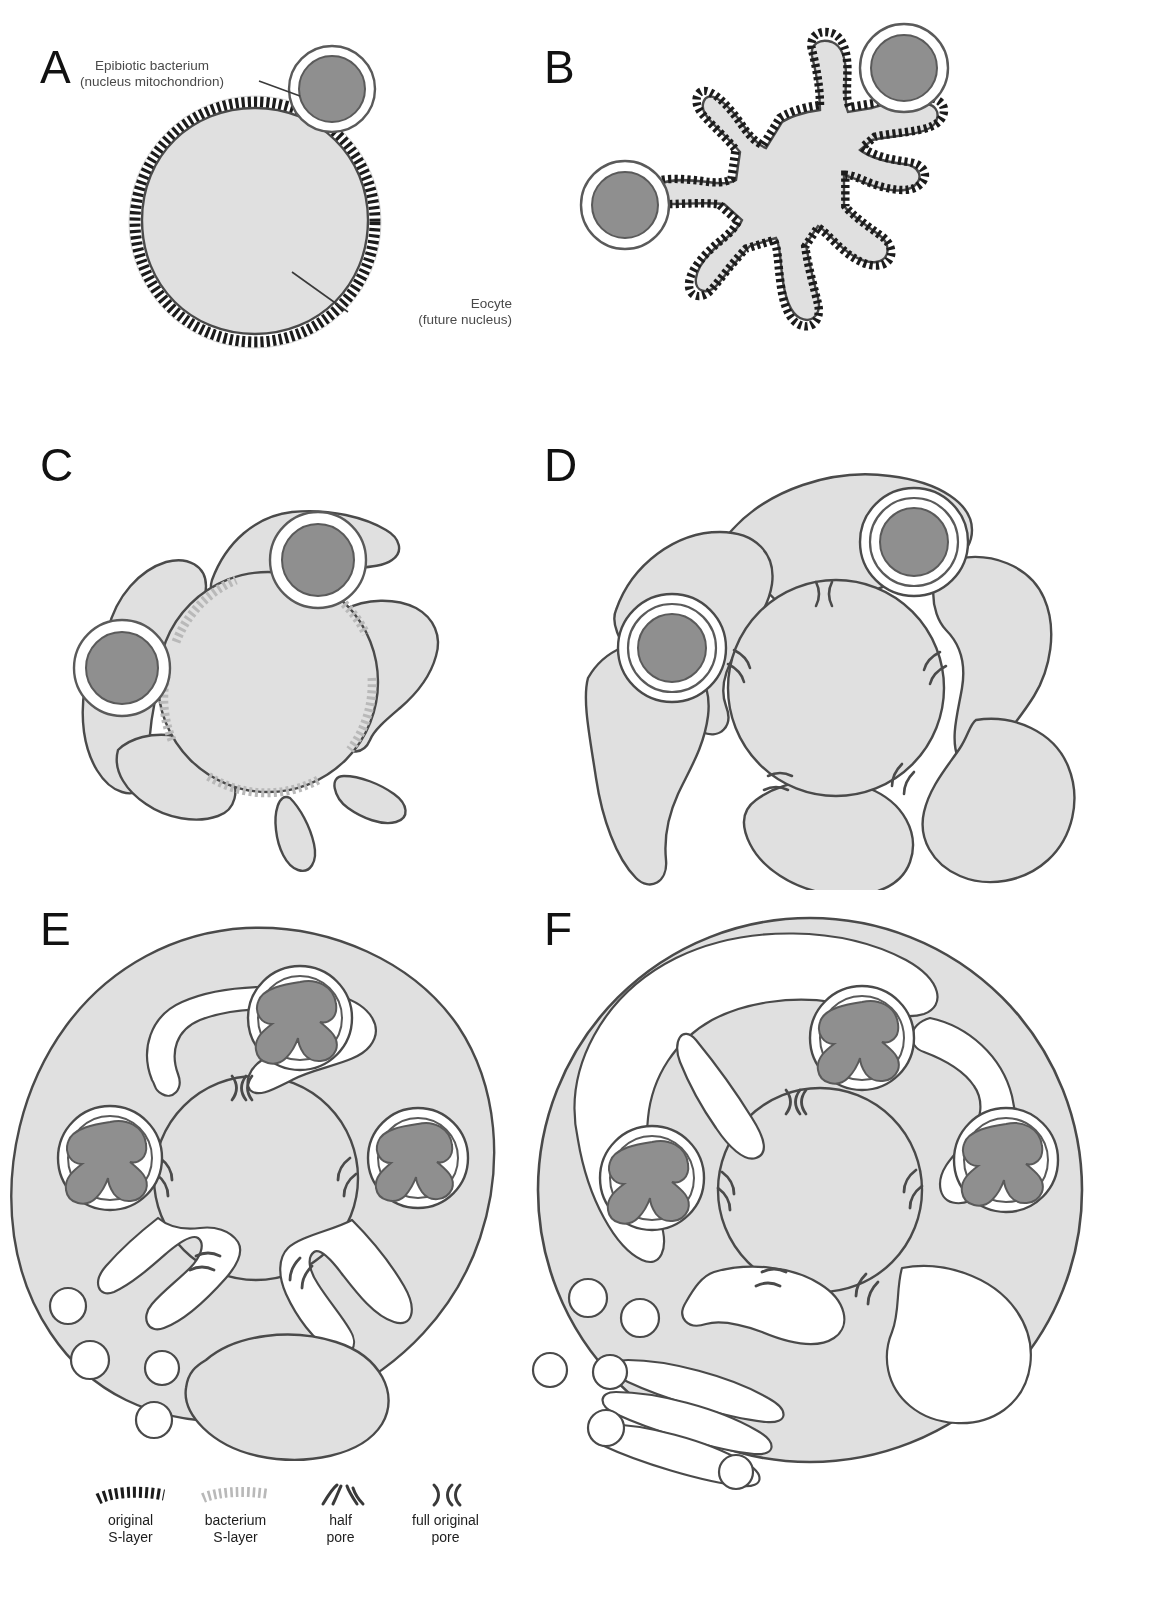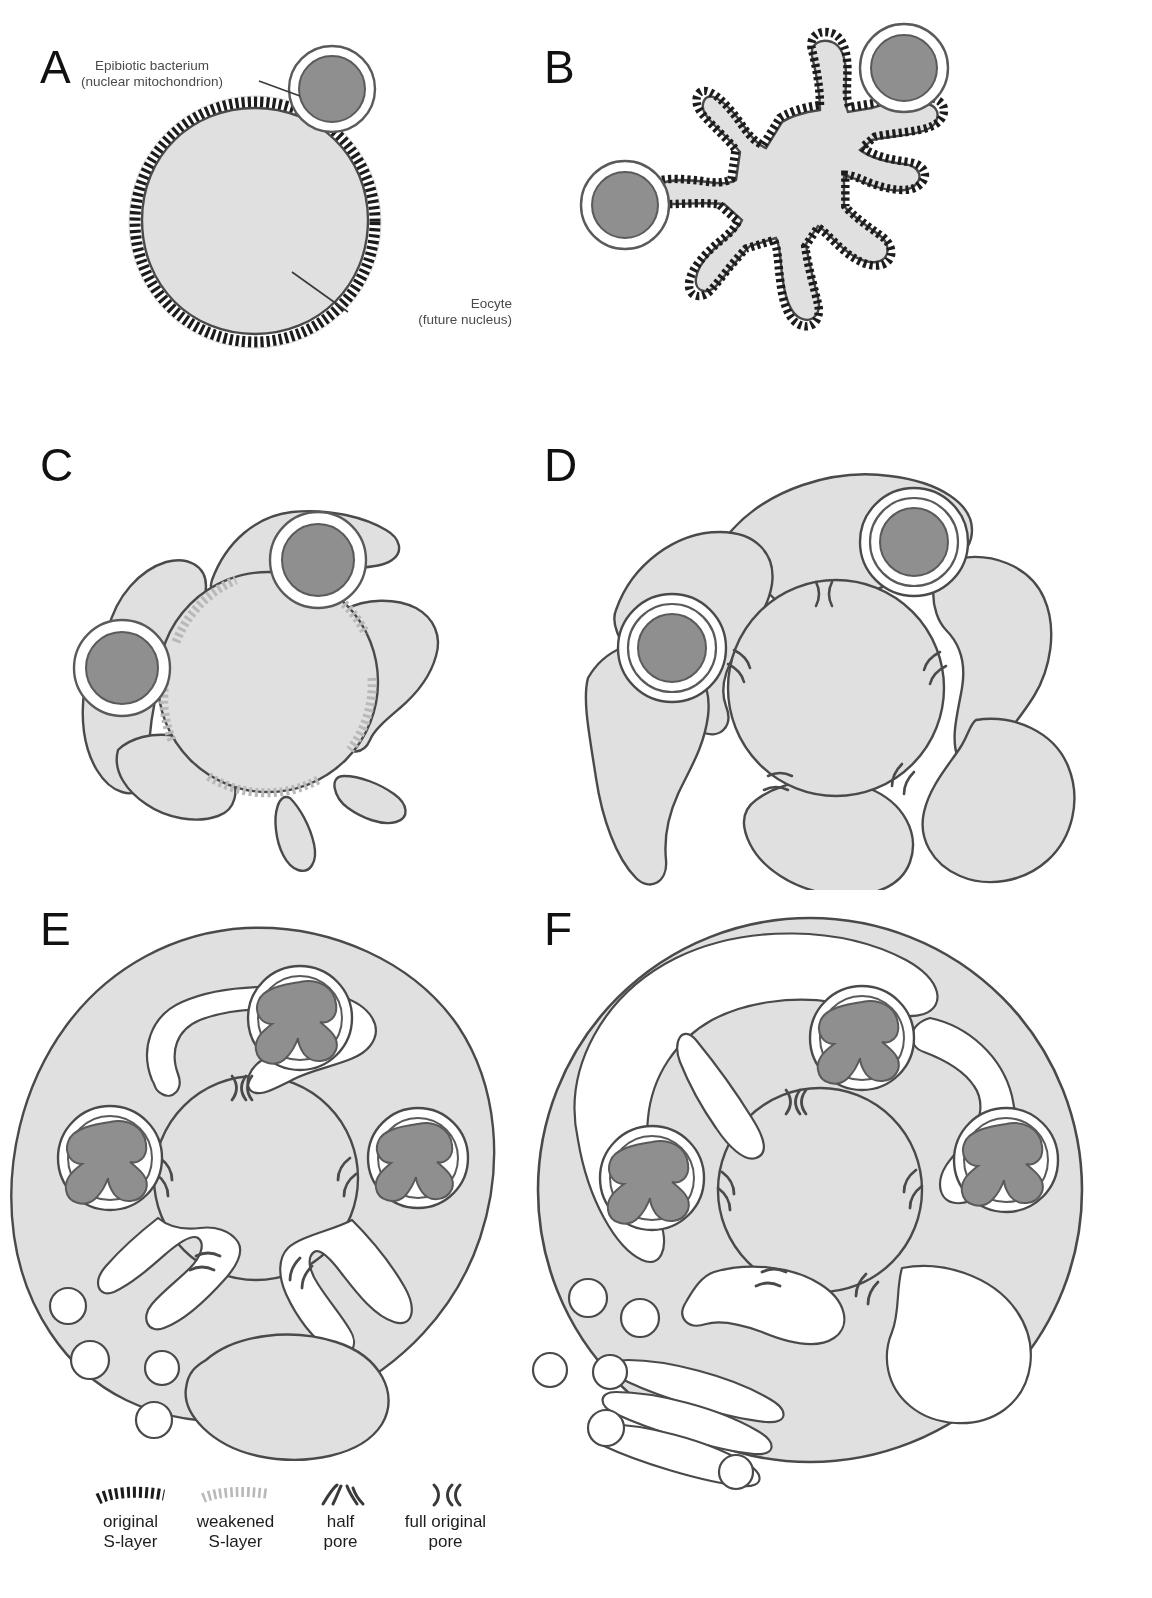--- a/index.html
+++ b/index.html
@@ -45,21 +45,21 @@
     flex-direction:column;
     align-items:center;
   }
   .legend-swatch{
     height:30px;width:100px;
     display:flex;align-items:center;justify-content:center;
   }
   .legend-label{
     margin-top:2px;
     font-family:"Liberation Sans", sans-serif;
-    font-size:17px;
+    font-size:14px;
     color:#1d1d1d;
     line-height:1.18;
     text-align:center;
   }
   svg{display:block;}
 </style>
 </head>
 <body>
 
 <div class="figure">
@@ -84,21 +84,21 @@
       <circle cx="332" cy="89" r="43" fill="#ffffff" stroke="#5a5a5a" stroke-width="2.4"></circle>
 
       <circle cx="332" cy="89" r="33" fill="#8f8f8f" stroke="#5a5a5a" stroke-width="2"></circle>
 
       <line x1="259" y1="81" x2="300" y2="96" stroke="#3a3a3a" stroke-width="1.6"></line>
       <line x1="292" y1="272" x2="348" y2="312" stroke="#3a3a3a" stroke-width="1.6"></line>
     </svg>
 
     <div class="callout" style="left:52px;top:58px;width:200px;">
       <div>Epibiotic bacterium</div>
-      <div>(nuclear mitochondrion)</div>
+      <div>(nucleus mitochondrion)</div>
     </div>
 
     <div class="callout" style="left:352px;top:296px;width:160px;text-align:right;">
       <div>Eocyte</div>
       <div>(future nucleus)</div>
     </div>
   </div>
 
   <div class="panel" style="left:520px;top:0;width:632px;height:420px;">
     <div class="panel-letter" style="left:24px;top:44px;">B</div>
@@ -530,21 +530,21 @@
       </div>
     </div>
 
     <div class="legend-item">
       <div class="legend-swatch">
         <svg width="74" height="22" viewBox="0 0 74 22">
           <path d="M4,14 C18,8 44,6 70,10" fill="none" stroke="#b9b9b9" stroke-width="10" stroke-dasharray="2.6 3.0"></path>
         </svg>
       </div>
       <div class="legend-label">
-        <div>weakened</div>
+        <div>bacterium</div>
         <div>S-layer</div>
       </div>
     </div>
 
     <div class="legend-item">
       <div class="legend-swatch">
         <svg width="56" height="26" viewBox="0 0 56 26">
           <g fill="none" stroke="#3a3a3a" stroke-width="3" stroke-linecap="round">
             <path d="M10,22 C16,12 20,6 24,3"></path>
             <path d="M20,22 C24,14 26,8 28,4"></path>

